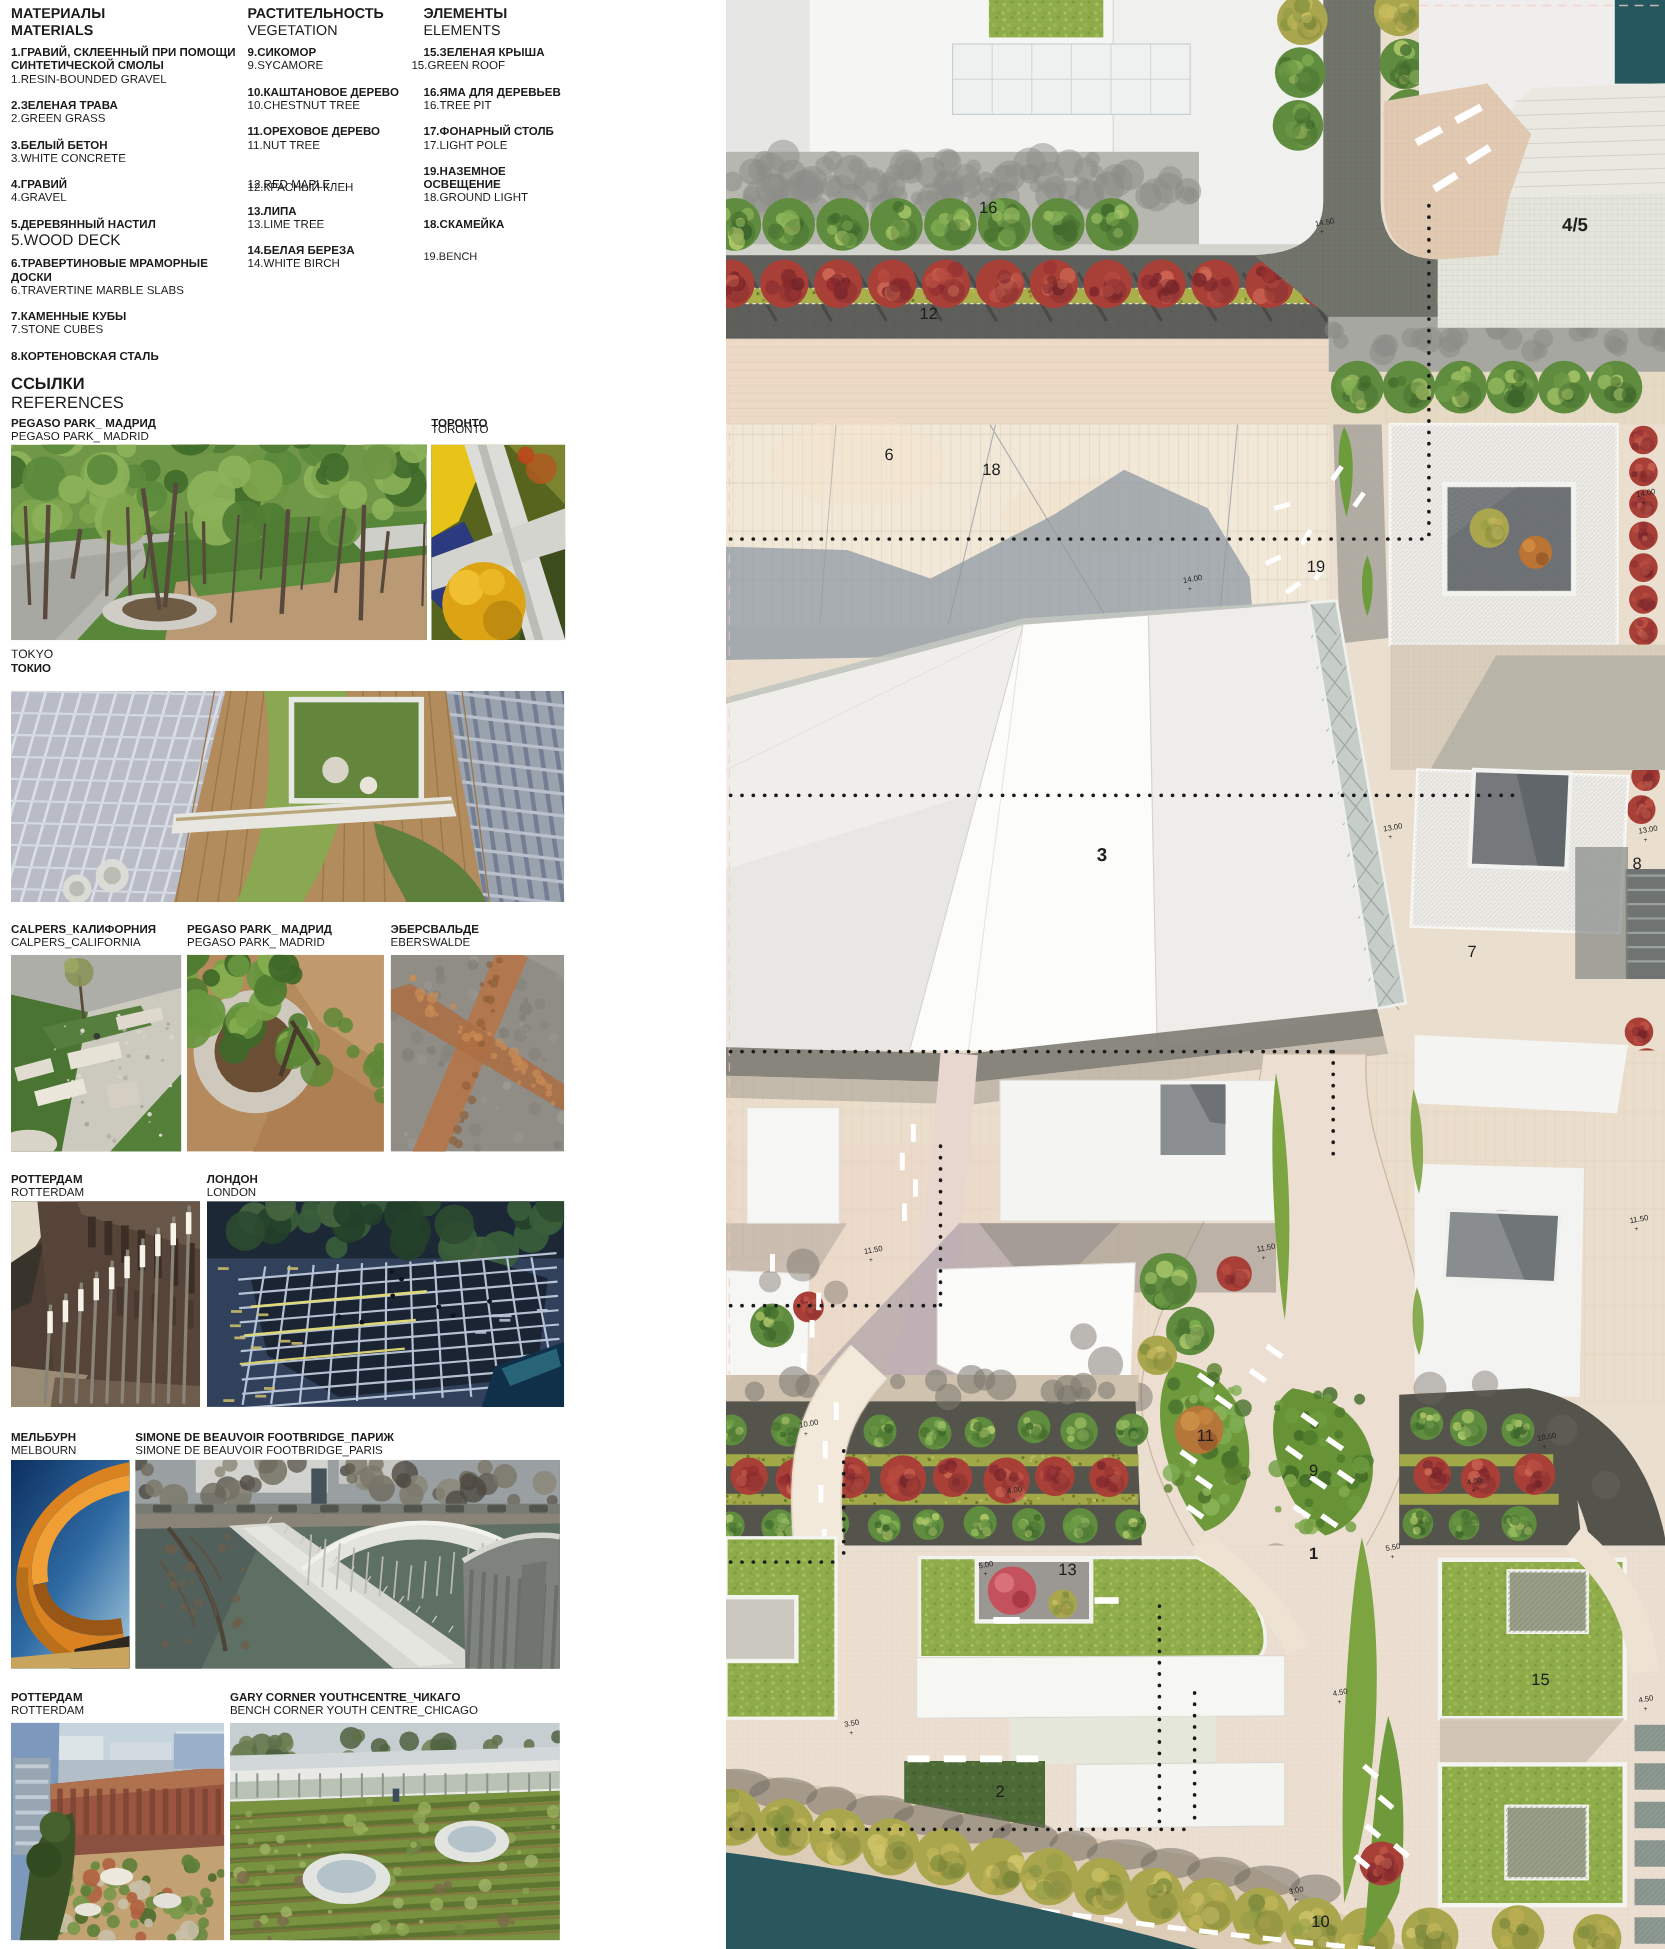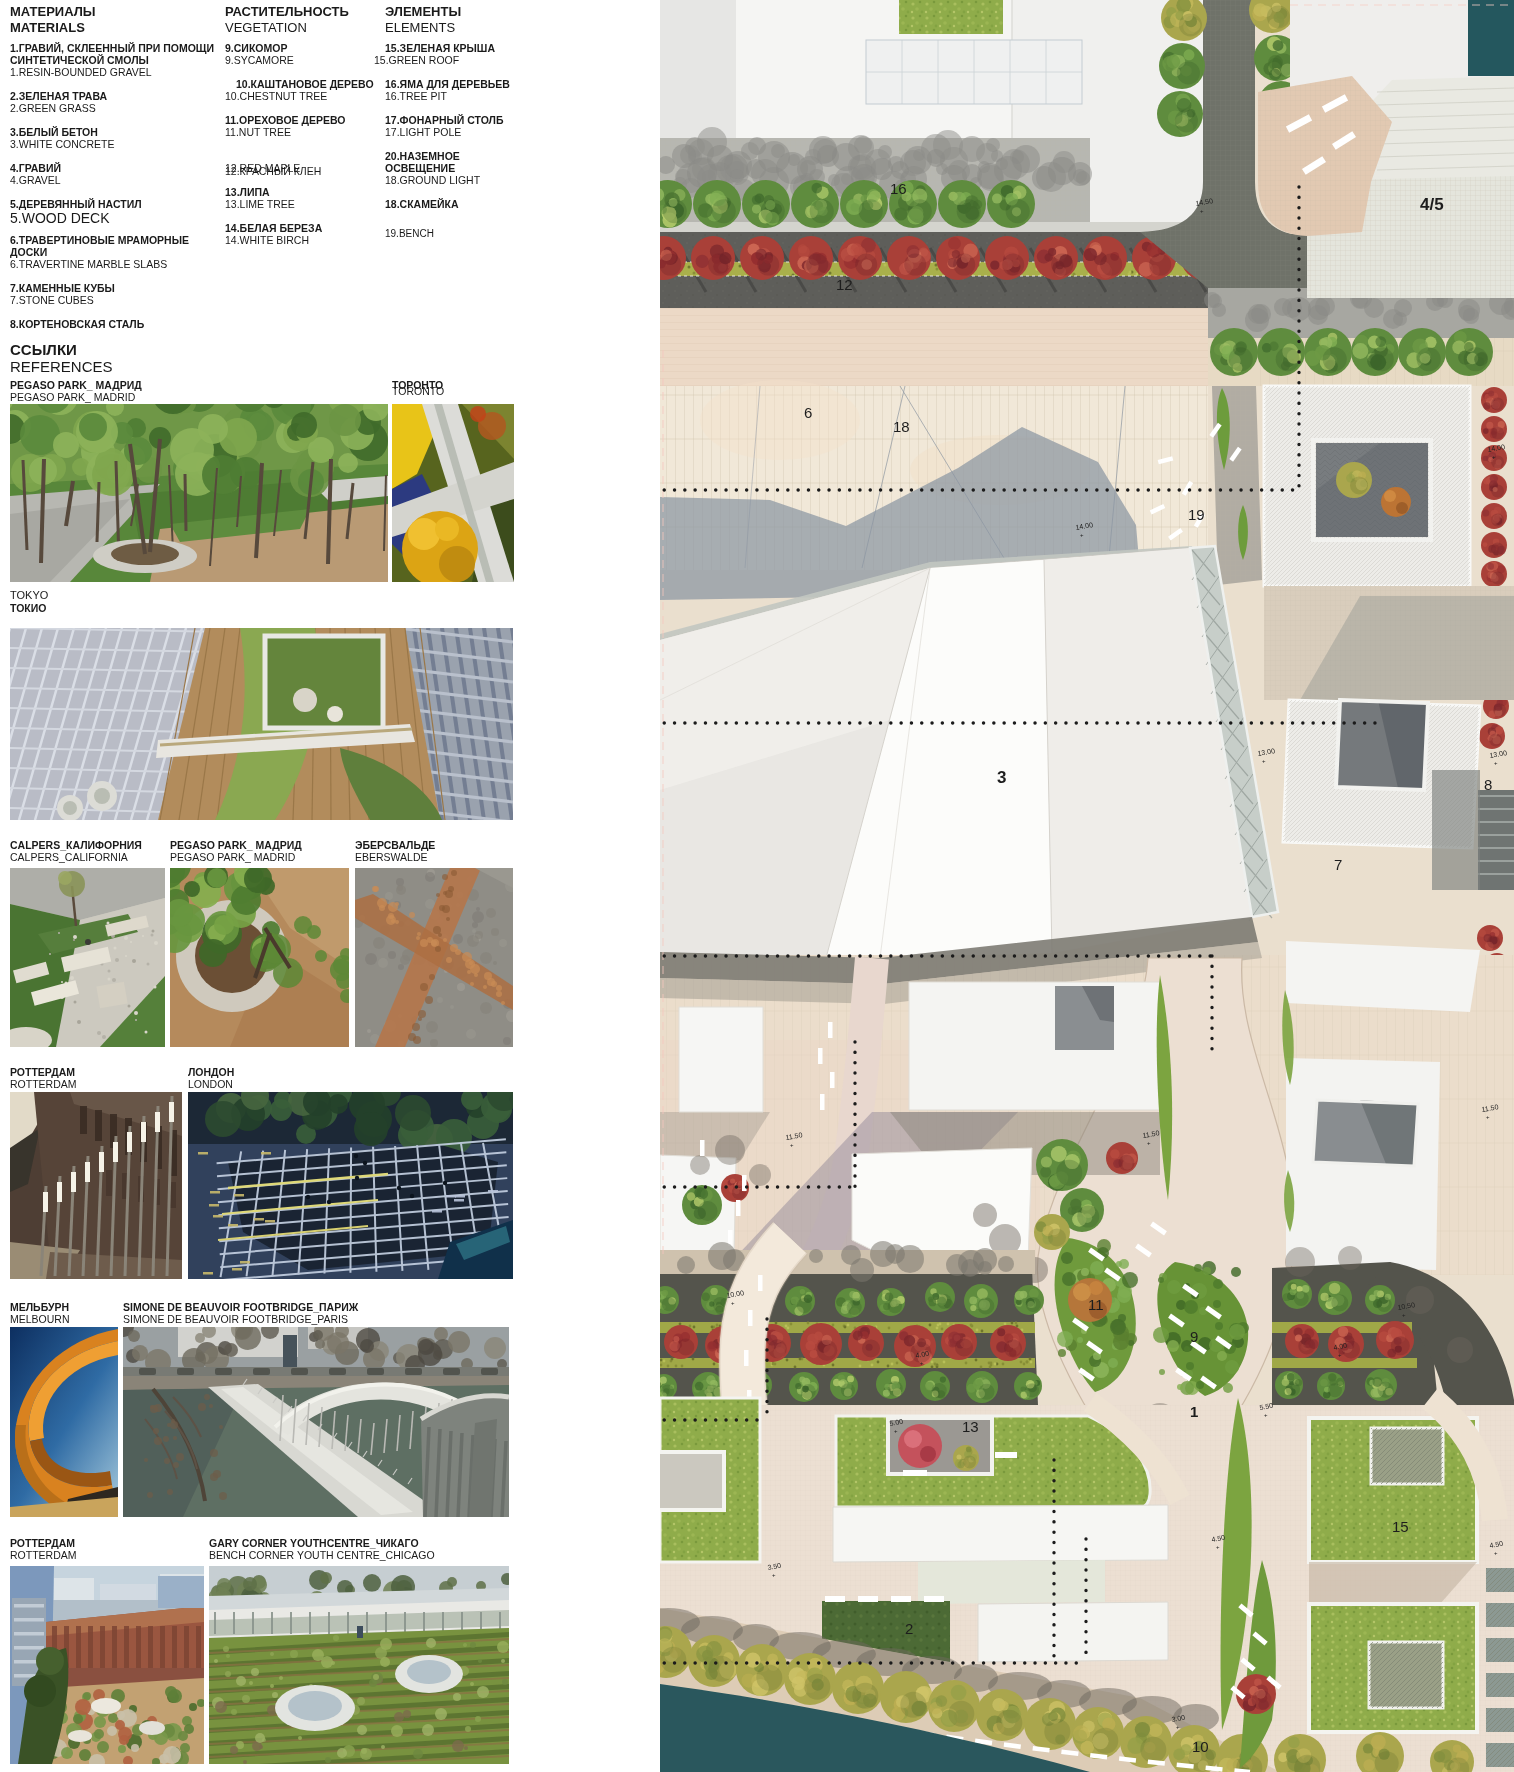--- a/index.html
+++ b/index.html
@@ -3009,37 +3009,37 @@
     <div style="position:absolute;left:10px;top:198px;font-size:10.5px;font-weight:bold;white-space:nowrap">5.ДЕРЕВЯННЫЙ НАСТИЛ</div>
     <div style="position:absolute;left:10px;top:210px;font-size:14px;white-space:nowrap">5.WOOD DECK</div>
     <div style="position:absolute;left:10px;top:234px;font-size:10.5px;font-weight:bold;white-space:nowrap">6.ТРАВЕРТИНОВЫЕ МРАМОРНЫЕ</div>
     <div style="position:absolute;left:10px;top:246px;font-size:10.5px;font-weight:bold;white-space:nowrap">ДОСКИ</div>
     <div style="position:absolute;left:10px;top:258px;font-size:10.5px;white-space:nowrap">6.TRAVERTINE MARBLE SLABS</div>
     <div style="position:absolute;left:10px;top:282px;font-size:10.5px;font-weight:bold;white-space:nowrap">7.КАМЕННЫЕ КУБЫ</div>
     <div style="position:absolute;left:10px;top:294px;font-size:10.5px;white-space:nowrap">7.STONE CUBES</div>
     <div style="position:absolute;left:10px;top:318px;font-size:10.5px;font-weight:bold;white-space:nowrap">8.КОРТЕНОВСКАЯ СТАЛЬ</div>
     <div style="position:absolute;left:225px;top:42px;font-size:10.5px;font-weight:bold;white-space:nowrap">9.СИКОМОР</div>
     <div style="position:absolute;left:225px;top:54px;font-size:10.5px;white-space:nowrap">9.SYCAMORE</div>
-    <div style="position:absolute;left:236px;top:78px;font-size:10.5px;font-weight:bold;white-space:nowrap">10.КАШТАНОВОЕ ДЕРЕВО</div>
+    <div style="position:absolute;left:225px;top:78px;font-size:10.5px;font-weight:bold;white-space:nowrap">10.КАШТАНОВОЕ ДЕРЕВО</div>
     <div style="position:absolute;left:225px;top:90px;font-size:10.5px;white-space:nowrap">10.CHESTNUT TREE</div>
     <div style="position:absolute;left:225px;top:114px;font-size:10.5px;font-weight:bold;white-space:nowrap">11.ОРЕХОВОЕ ДЕРЕВО</div>
     <div style="position:absolute;left:225px;top:126px;font-size:10.5px;white-space:nowrap">11.NUT TREE</div>
     <div style="position:absolute;left:225px;top:165px;font-size:10.5px;font-weight:normal;white-space:nowrap">12.КРАСНЫЙ КЛЕН</div>
     <div style="position:absolute;left:225px;top:162px;font-size:10.5px;white-space:nowrap">12.RED MAPLE</div>
     <div style="position:absolute;left:225px;top:186px;font-size:10.5px;font-weight:bold;white-space:nowrap">13.ЛИПА</div>
     <div style="position:absolute;left:225px;top:198px;font-size:10.5px;white-space:nowrap">13.LIME TREE</div>
     <div style="position:absolute;left:225px;top:222px;font-size:10.5px;font-weight:bold;white-space:nowrap">14.БЕЛАЯ БЕРЕЗА</div>
     <div style="position:absolute;left:225px;top:234px;font-size:10.5px;white-space:nowrap">14.WHITE BIRCH</div>
     <div style="position:absolute;left:385px;top:42px;font-size:10.5px;font-weight:bold;white-space:nowrap">15.ЗЕЛЕНАЯ КРЫША</div>
     <div style="position:absolute;left:374px;top:54px;font-size:10.5px;white-space:nowrap">15.GREEN ROOF</div>
     <div style="position:absolute;left:385px;top:78px;font-size:10.5px;font-weight:bold;white-space:nowrap">16.ЯМА ДЛЯ ДЕРЕВЬЕВ</div>
     <div style="position:absolute;left:385px;top:90px;font-size:10.5px;white-space:nowrap">16.TREE PIT</div>
     <div style="position:absolute;left:385px;top:114px;font-size:10.5px;font-weight:bold;white-space:nowrap">17.ФОНАРНЫЙ СТОЛБ</div>
     <div style="position:absolute;left:385px;top:126px;font-size:10.5px;white-space:nowrap">17.LIGHT POLE</div>
-    <div style="position:absolute;left:385px;top:150px;font-size:10.5px;font-weight:bold;white-space:nowrap">20.НАЗЕМНОЕ</div>
+    <div style="position:absolute;left:385px;top:150px;font-size:10.5px;font-weight:bold;white-space:nowrap">19.НАЗЕМНОЕ</div>
     <div style="position:absolute;left:385px;top:162px;font-size:10.5px;font-weight:bold;white-space:nowrap">ОСВЕЩЕНИЕ</div>
     <div style="position:absolute;left:385px;top:174px;font-size:10.5px;white-space:nowrap">18.GROUND LIGHT</div>
     <div style="position:absolute;left:385px;top:198px;font-size:10.5px;font-weight:bold;white-space:nowrap">18.СКАМЕЙКА</div>
     <div style="position:absolute;left:385px;top:228px;font-size:10px;white-space:nowrap">19.BENCH</div>
     <div style="position:absolute;left:10px;top:341px;font-size:15px;font-weight:bold">ССЫЛКИ</div>
     <div style="position:absolute;left:10px;top:358px;font-size:15px">REFERENCES</div>
     <div style="position:absolute;left:10px;top:379px;font-size:10.5px;font-weight:bold;white-space:nowrap">PEGASO PARK_ МАДРИД</div>
     <div style="position:absolute;left:10px;top:391px;font-size:10.5px;white-space:nowrap">PEGASO PARK_ MADRID</div>
     <div style="position:absolute;left:392px;top:379px;font-size:10.5px;font-weight:bold;white-space:nowrap">ТОРОНТО</div>
     <div style="position:absolute;left:392px;top:385px;font-size:10.5px;white-space:nowrap">TORONTO</div>

